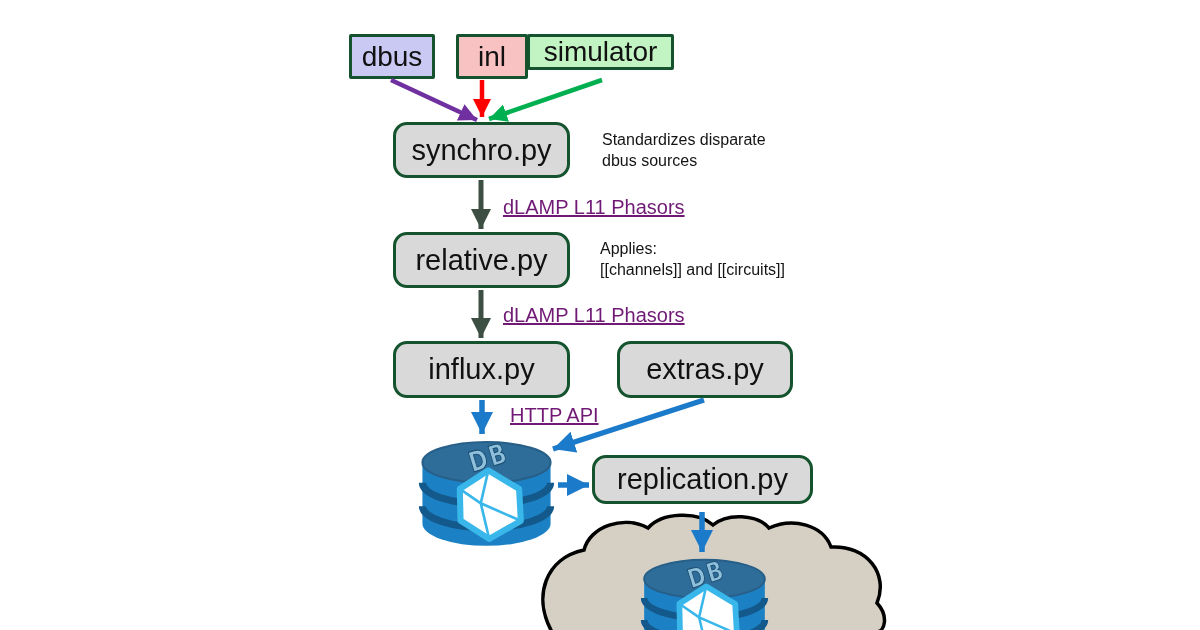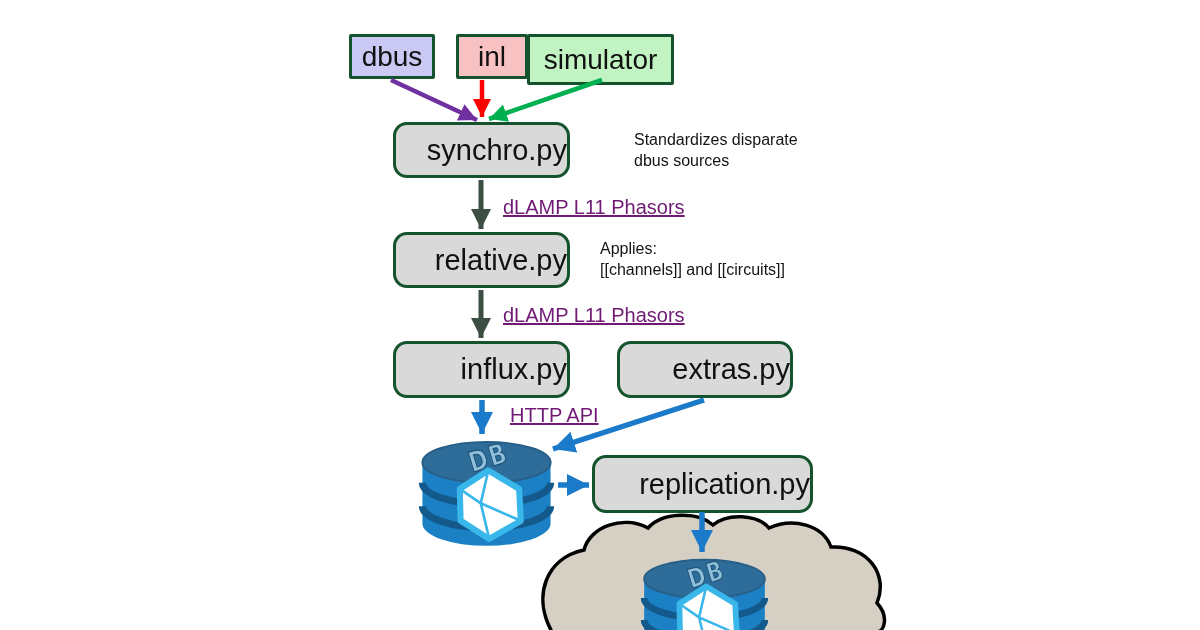--- a/index.html
+++ b/index.html
@@ -8,29 +8,29 @@
     overflow:hidden;font-family:"Liberation Sans",sans-serif;color:#111;
   }
   .box{
     position:absolute;display:flex;align-items:center;justify-content:center;
     border:3px solid #14532d;box-sizing:border-box;text-align:center;
     white-space:nowrap;line-height:1;
   }
   .src{font-size:28px;border-radius:2px;}
   #box-dbus{left:349px;top:34px;width:86px;height:45px;background:#c9c9f3;}
   #box-inl{left:456px;top:34px;width:72px;height:45px;background:#f8c2c2;}
-  #box-simulator{left:527px;top:34px;width:147px;height:51px;background:#c2f3c2;}
-  .node{background:#d9d9d9;border-radius:14px;font-size:29px;justify-content:flex-end;}
+  #box-simulator{left:527px;top:34px;width:147px;height:36px;background:#c2f3c2;}
+  .node{background:#d9d9d9;border-radius:14px;font-size:29px;}
   #node-synchro{left:393px;top:122px;width:177px;height:56px;}
   #node-relative{left:393px;top:232px;width:177px;height:56px;}
   #node-influx{left:393px;top:341px;width:177px;height:57px;}
   #node-extras{left:617px;top:341px;width:176px;height:57px;}
-  #node-replication{left:592px;top:455px;width:221px;height:58px;}
+  #node-replication{left:592px;top:455px;width:221px;height:49px;}
   .note{position:absolute;font-size:16px;line-height:21px;color:#141414;}
-  #note-synchro{left:602px;top:129px;margin-left:32px;}
+  #note-synchro{left:602px;top:129px;}
   #note-applies{left:600px;top:238px;}
   .edge-label{position:absolute;font-size:20px;color:#701a75;white-space:nowrap;text-decoration:underline;}
   #label-phasors1{left:503px;top:196px;}
   #label-phasors2{left:503px;top:304px;}
   #label-http{left:510px;top:404px;}
   svg.overlay{position:absolute;left:0;top:0;pointer-events:none;}
 </style>
 </head>
 <body>
 

